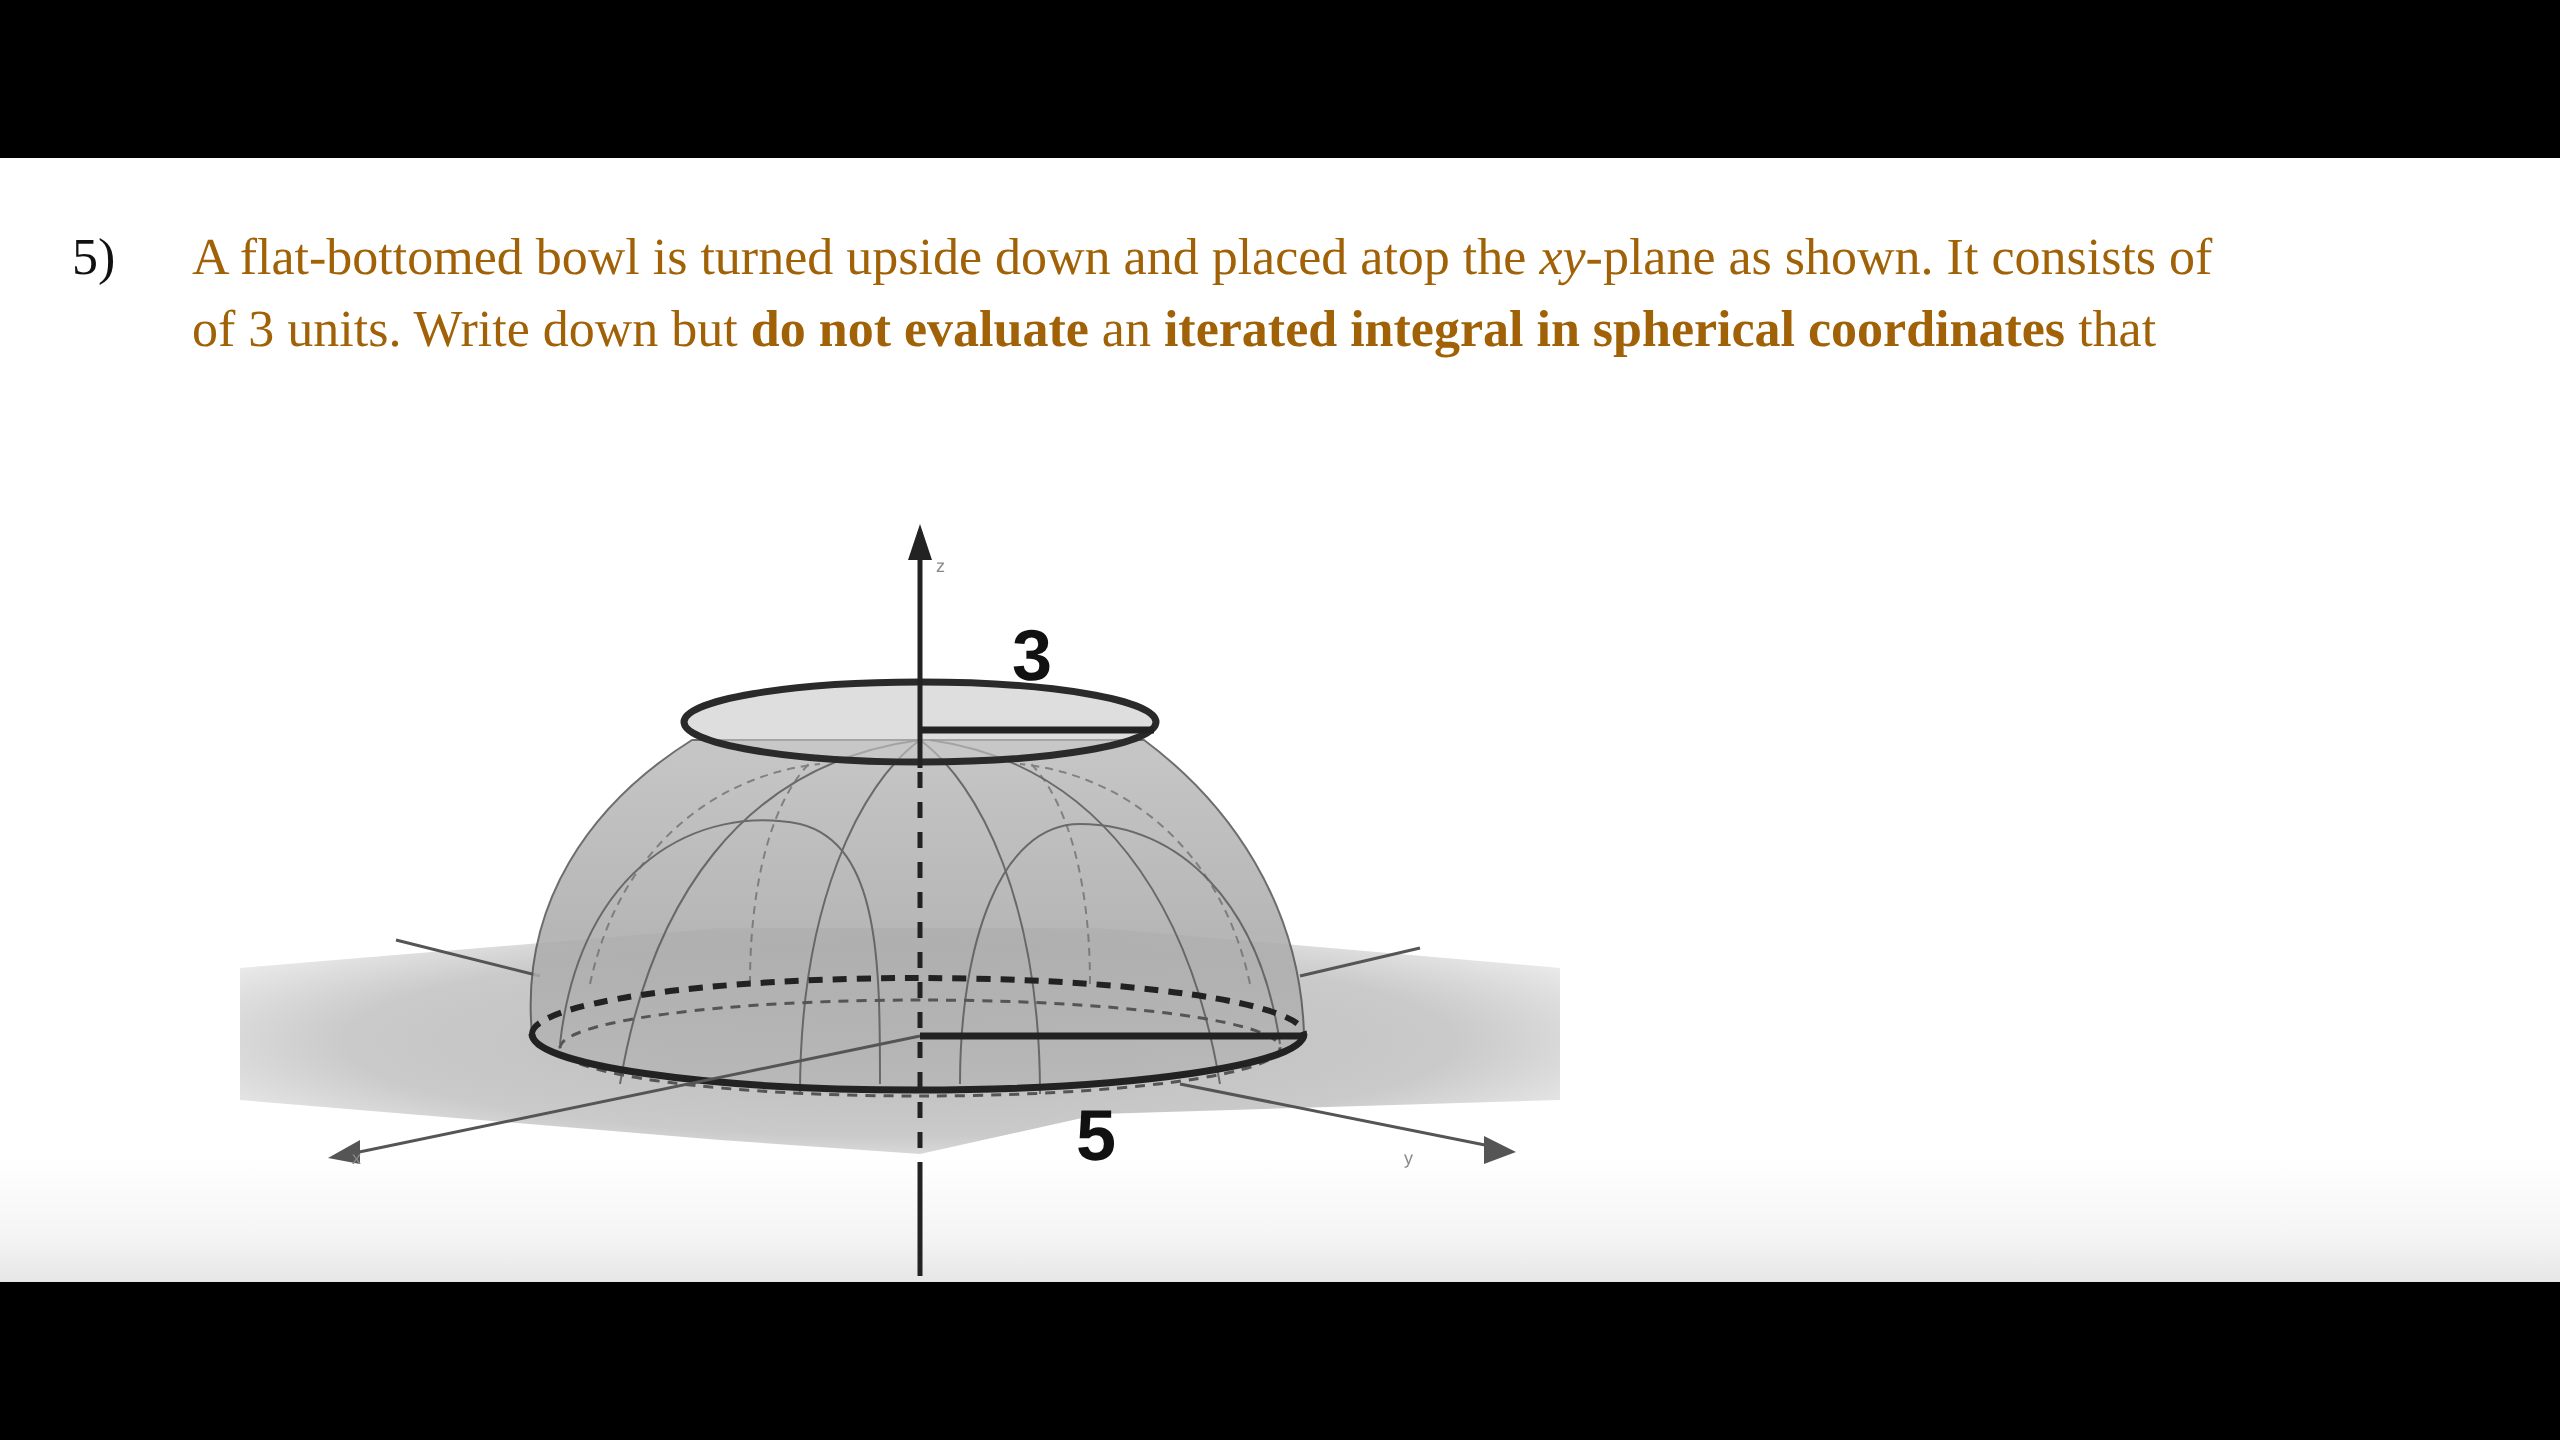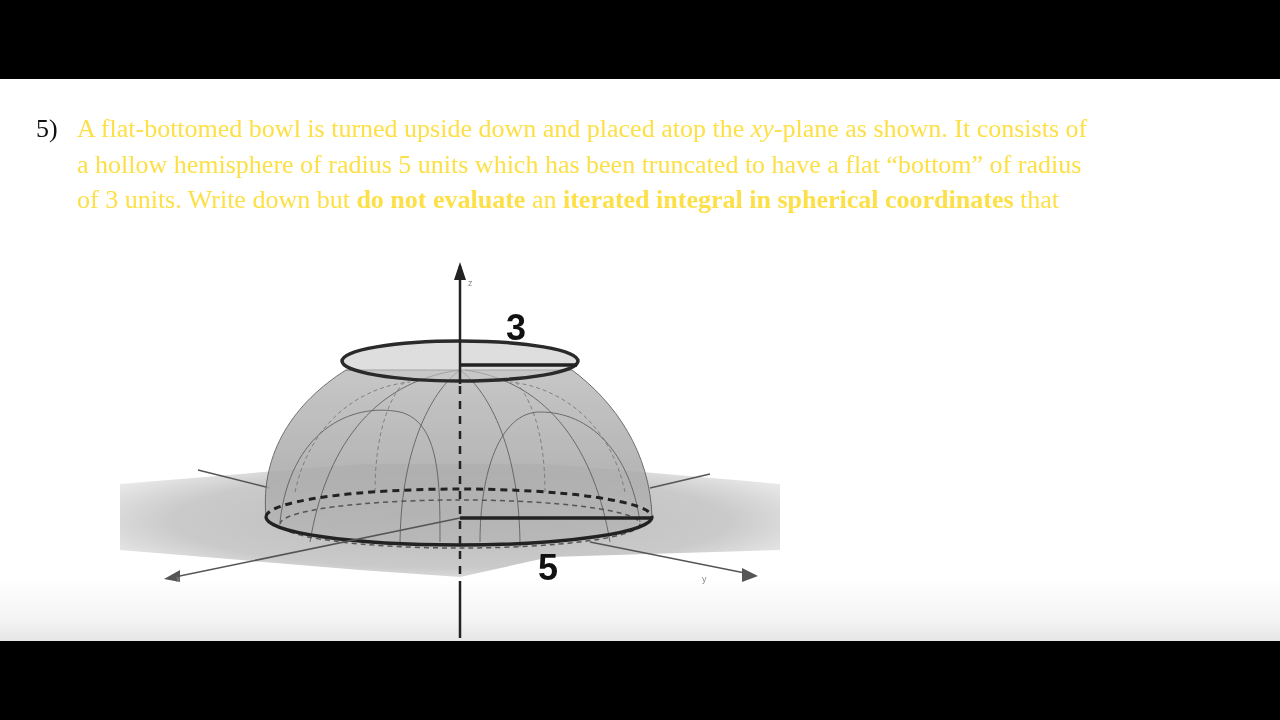--- a/index.html
+++ b/index.html
@@ -12,40 +12,39 @@
   .bar-bottom { position: absolute; left: 0; top: 641px; width: 1280px; height: 79px; background: #000; }
   .page {
     position: absolute; left: 0; top: 79px; width: 1280px; height: 562px;
     background: linear-gradient(to bottom, #ffffff 0px, #ffffff 500px, #f4f4f4 540px, #e6e6e6 562px);
   }
   .problem-num {
     position: absolute; left: 36px; top: 111px;
     font-size: 26px; color: #111; line-height: 35.5px;
   }
   .problem-text {
-    position: absolute; left: 77px; top: 111px; width: 1140px;
-    font-size: 26px; color: #fde047; line-height: 35.5px;
+    position: absolute; left: 96px; top: 111px; width: 1140px;
+    font-size: 26px; color: #a16207; line-height: 35.5px;
   }
   .problem-text .line { display: block; white-space: nowrap; }
   .problem-text b { font-weight: bold; }
   .problem-text i { font-style: italic; }
   .figure { position: absolute; left: 110px; top: 252px; width: 680px; height: 390px; }
 </style>
 </head>
 <body>
 
 <div class="bar-top"></div>
 
 <div class="page"></div>
 
 <div class="problem-num">5)</div>
 
 <div class="problem-text">
   <span class="line"><span>A flat-bottomed bowl is turned upside down and placed atop the </span><i>xy</i><span>-plane as shown. It consists of</span></span>
-  <span class="line"><span>a hollow hemisphere of radius 5 units which has been truncated to have a flat “bottom” of radius</span></span>
   <span class="line"><span>of 3 units. Write down but </span><b>do not evaluate</b><span> an </span><b>iterated integral in spherical coordinates</b><span> that</span></span>
 </div>
 
 <svg class="figure" viewBox="0 0 680 390" xmlns="http://www.w3.org/2000/svg">
   <defs>
     <radialGradient id="planeGrad" cx="50%" cy="50%" r="60%">
       <stop offset="0%" stop-color="#b4b4b4"></stop>
       <stop offset="70%" stop-color="#c4c4c4"></stop>
       <stop offset="100%" stop-color="#e8e8e8"></stop>
     </radialGradient>

